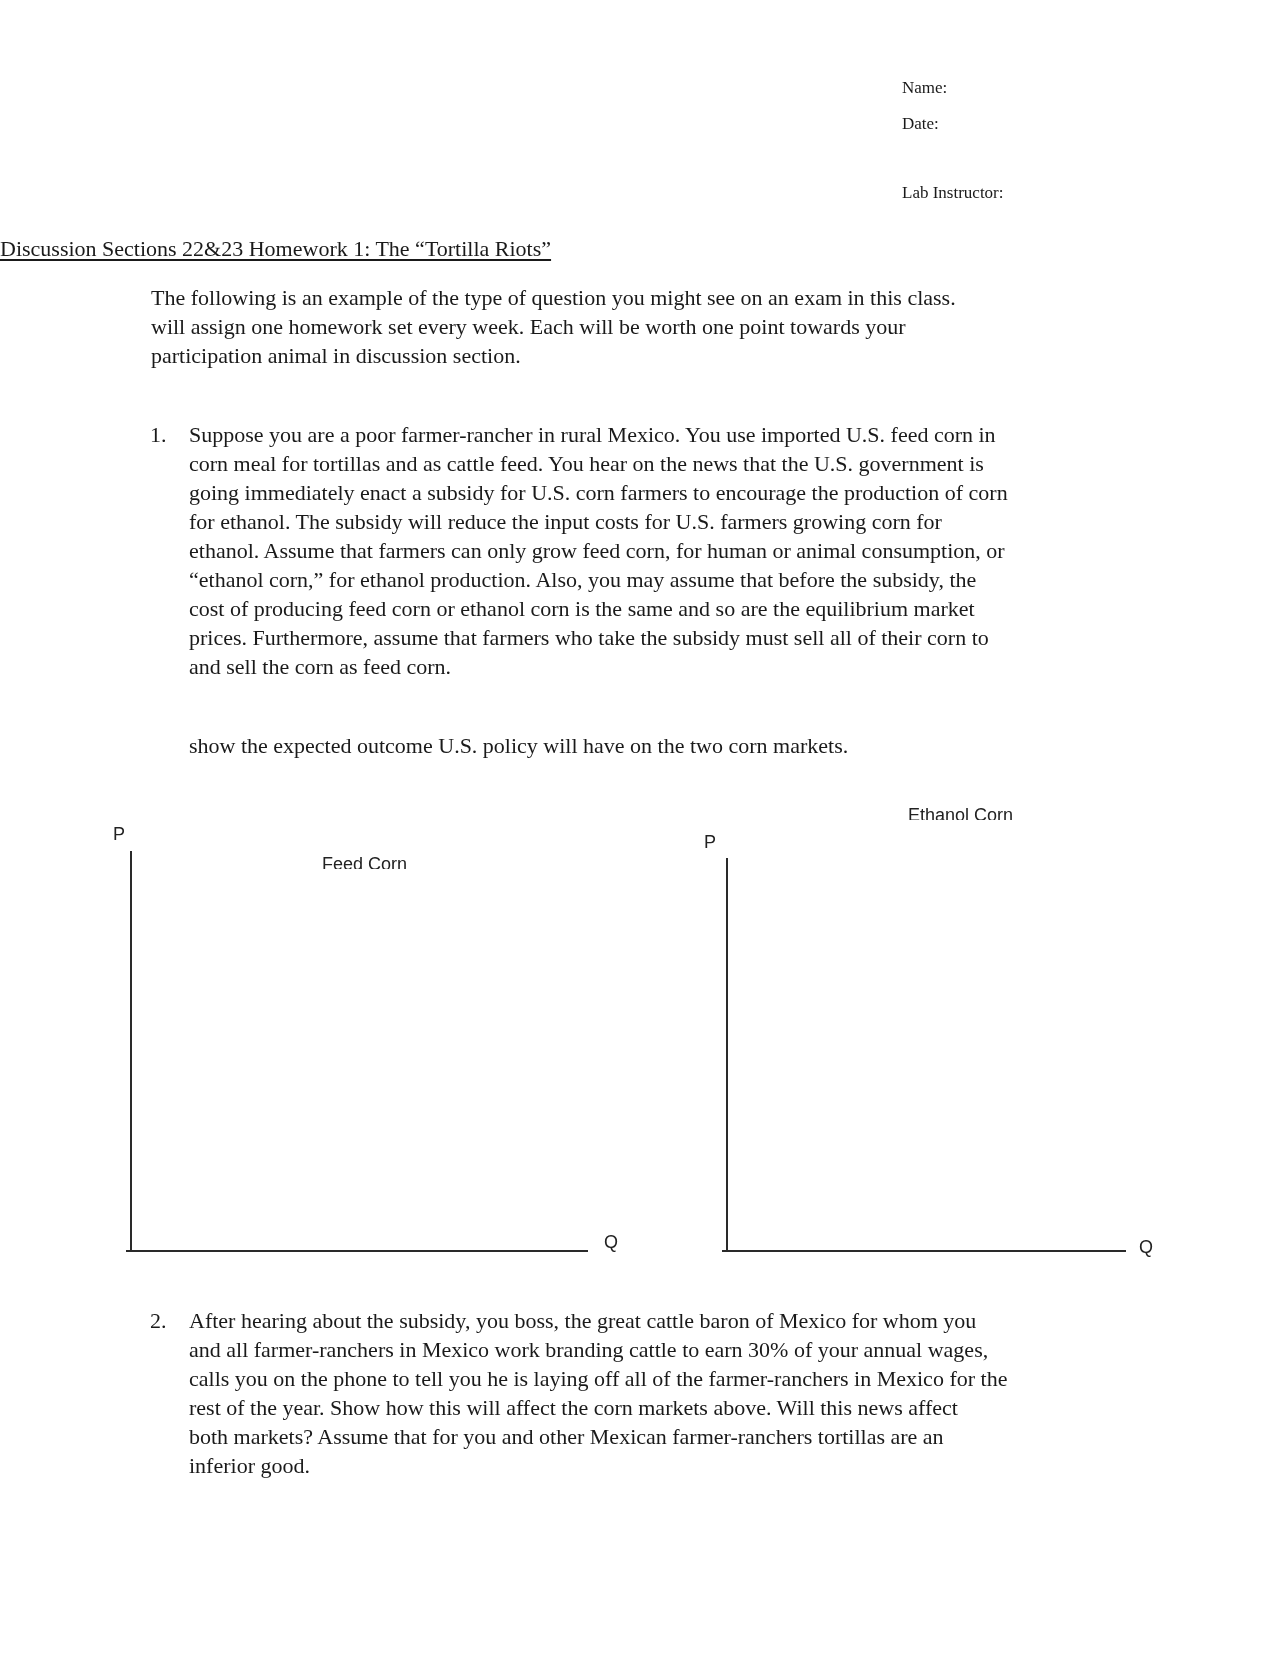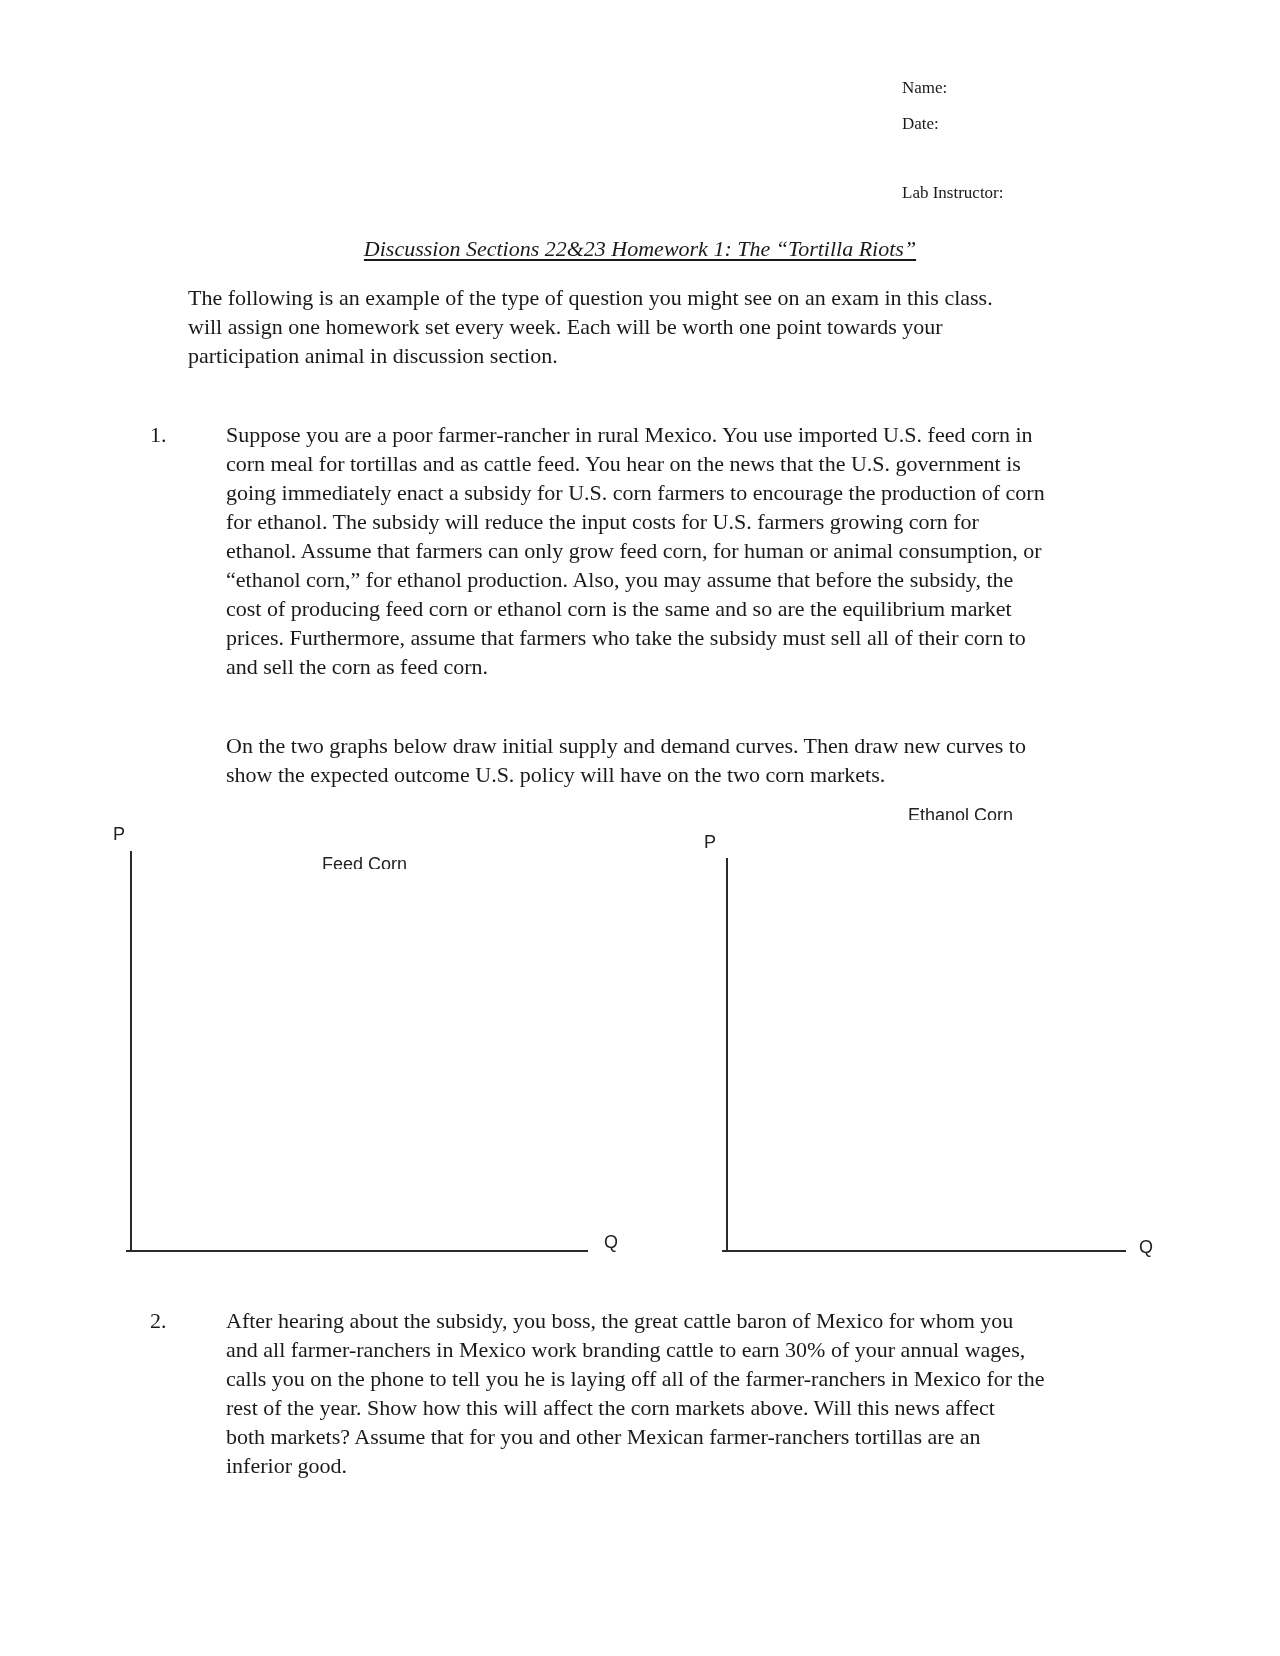--- a/index.html
+++ b/index.html
@@ -1,24 +1,24 @@
 <!DOCTYPE html>
 <html><head>
   <meta charset="utf-8">
   <style>
     html, body { margin:0; padding:0; background:#ffffff; }
     body { width:1280px; height:1656px; position:relative; overflow:hidden;
            font-family:"Liberation Serif", "DejaVu Serif", serif; color:#1a1a1a; }
     .abs { position:absolute; }
     .hdr { left:902px; font-size:17px; line-height:24px; }
-    .title { left:0; width:1280px; top:236px; text-align:center; font-size:22px; line-height:26px;font-style:italic; }
+    .title { left:0; width:1280px; top:236px; font-size:22px; line-height:26px; }
     .title span { text-decoration:underline; text-underline-offset:3px; }
     .para { font-size:22px; line-height:29px; white-space:nowrap; }
     .qnum { position:absolute; left:150px; font-size:22px; line-height:29px; }
-    .line { display:block;margin-left:37px; }
+    .line { display:block; }
     .sans { font-family:"Liberation Sans", "DejaVu Sans", sans-serif; font-size:18px; color:#222; }
     .clip { overflow:hidden; height:16px; line-height:22px; }
     .axis-v { position:absolute; width:2px; background:#2a2a2a; }
     .axis-h { position:absolute; height:2px; background:#2a2a2a; }
   </style>
 </head>
 <body>
 
 <div class="abs hdr" style="top:76px;">Name:</div>
 <div class="abs hdr" style="top:112px;">Date:</div>
@@ -40,21 +40,20 @@
   <span class="line">corn meal for tortillas and as cattle feed.  You hear on the news that the U.S. government is</span>
   <span class="line">going immediately enact a subsidy for U.S. corn farmers to encourage the production of corn</span>
   <span class="line">for ethanol.  The subsidy will reduce the input costs for U.S. farmers growing corn for</span>
   <span class="line">ethanol.  Assume that farmers can only grow feed corn, for human or animal consumption, or</span>
   <span class="line">“ethanol corn,” for ethanol production.  Also, you may assume that before the subsidy, the</span>
   <span class="line">cost of producing feed corn or ethanol corn is the same and so are the equilibrium market</span>
   <span class="line">prices.  Furthermore, assume that farmers who take the subsidy must sell all of their corn to</span>
   <span class="line">and sell the corn as feed corn.</span>
 </div>
 <div class="abs para" style="left:189px; top:731px;">
-  <span class="line">On the two graphs below draw initial supply and demand curves.  Then draw new curves to</span>
   <span class="line">show the expected outcome U.S. policy will have on the two corn markets.</span>
 </div>
 
 <div>
   <div class="abs sans" style="left:113px; top:824px;">P</div>
   <div class="abs sans clip" style="left:322px; top:824px;margin-top:29px;">Feed Corn</div>
   <div class="axis-v" style="left:130px; top:851px; height:401px;"></div>
   <div class="axis-h" style="left:126px; top:1250px; width:462px;"></div>
   <div class="abs sans" style="left:604px; top:1232px;">Q</div>
 </div>

